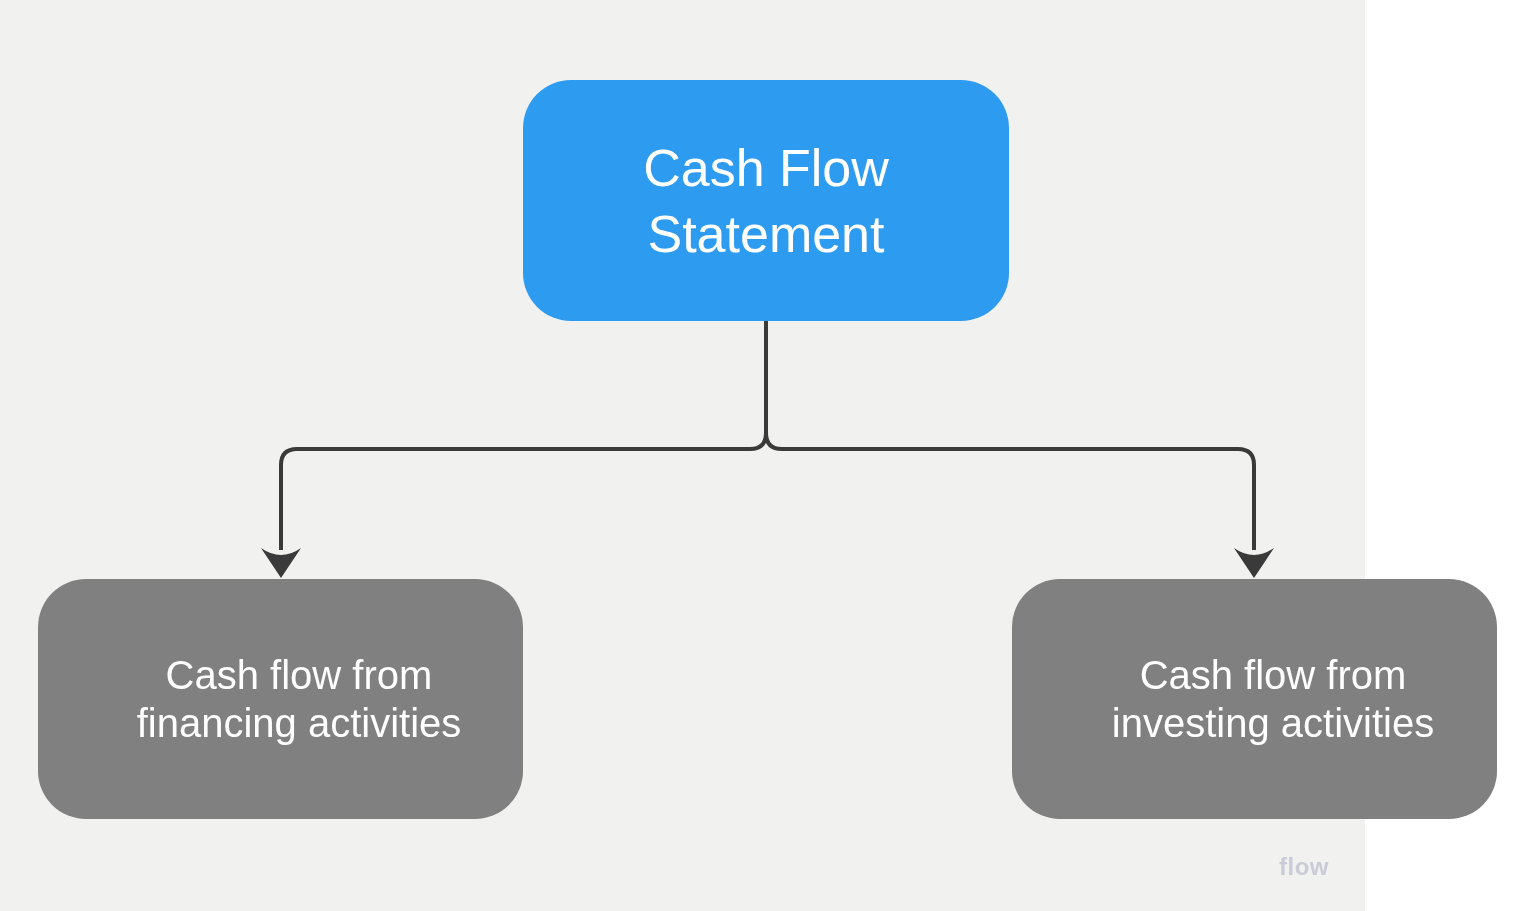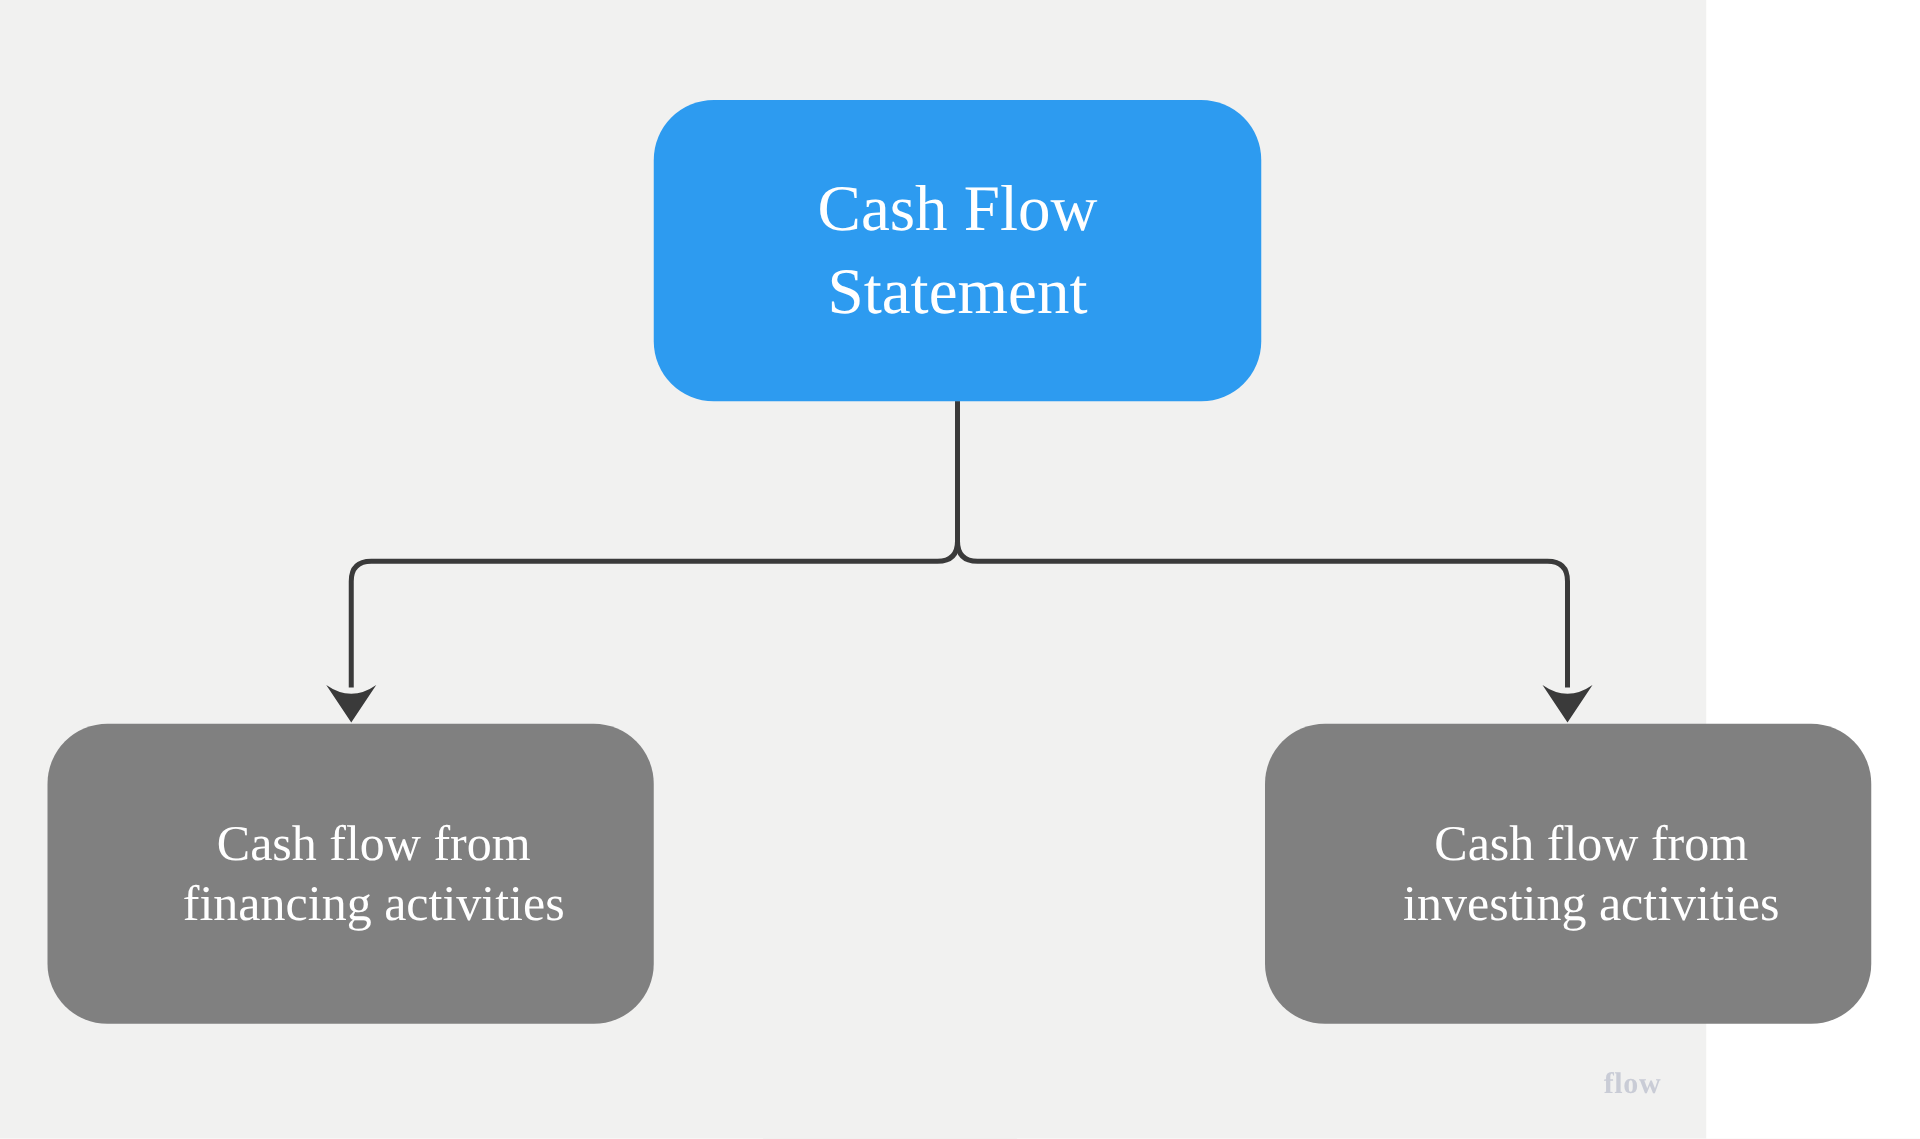--- a/index.html
+++ b/index.html
@@ -3,21 +3,20 @@
 <meta charset="utf-8">
 <style>
   * { margin: 0; padding: 0; box-sizing: border-box; }
   html, body { width: 1536px; height: 911px; overflow: hidden; }
   body { font-family: "Liberation Sans", sans-serif; }
 
   .board {
     position: relative;
     width: 1365px;
     height: 911px;
-    font-family: Liberation Serif, serif;
   }
 
   .connector-layer {
     position: absolute;
     inset: 0;
     width: 1536px;
     height: 911px;
   }
 
   .node {

